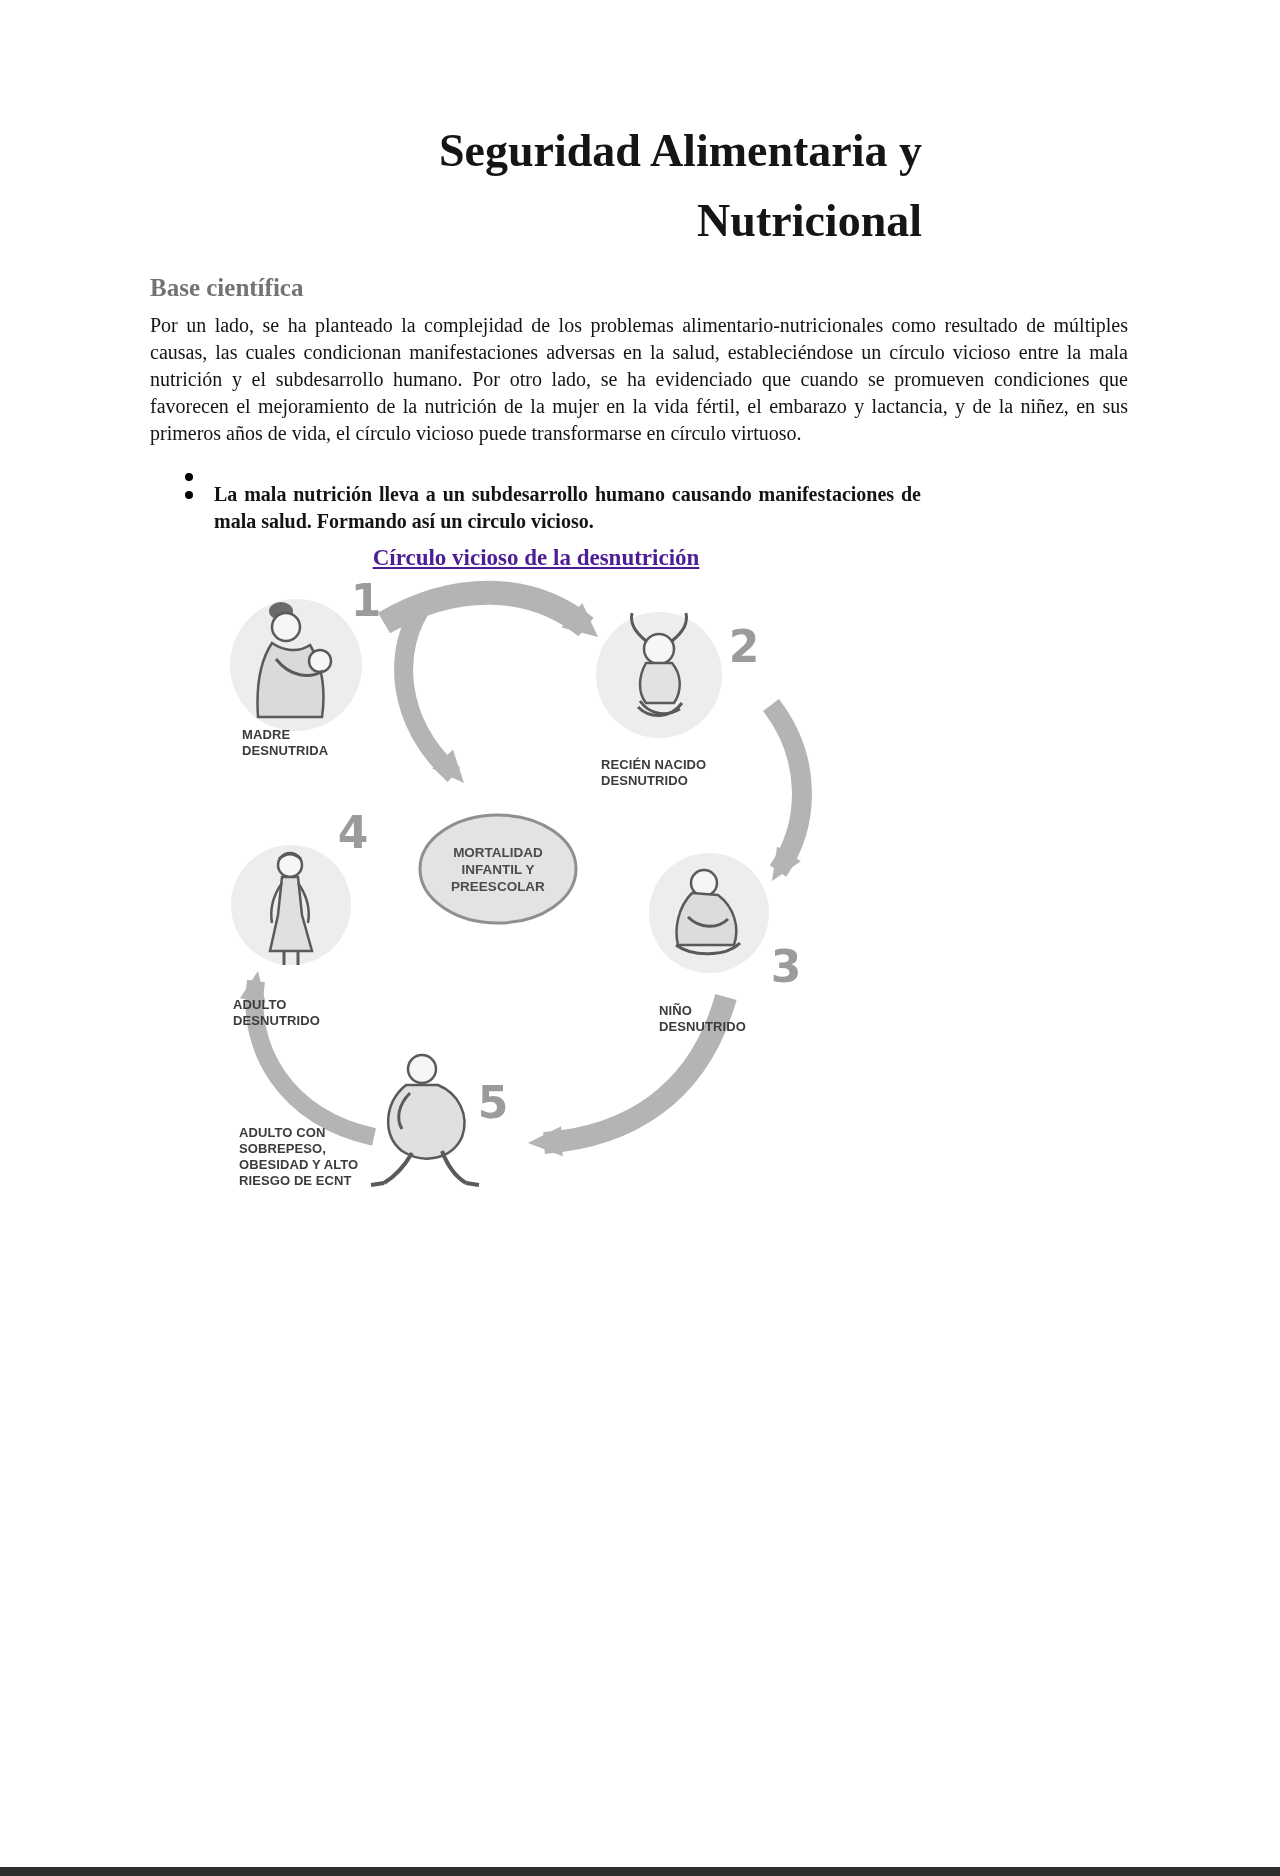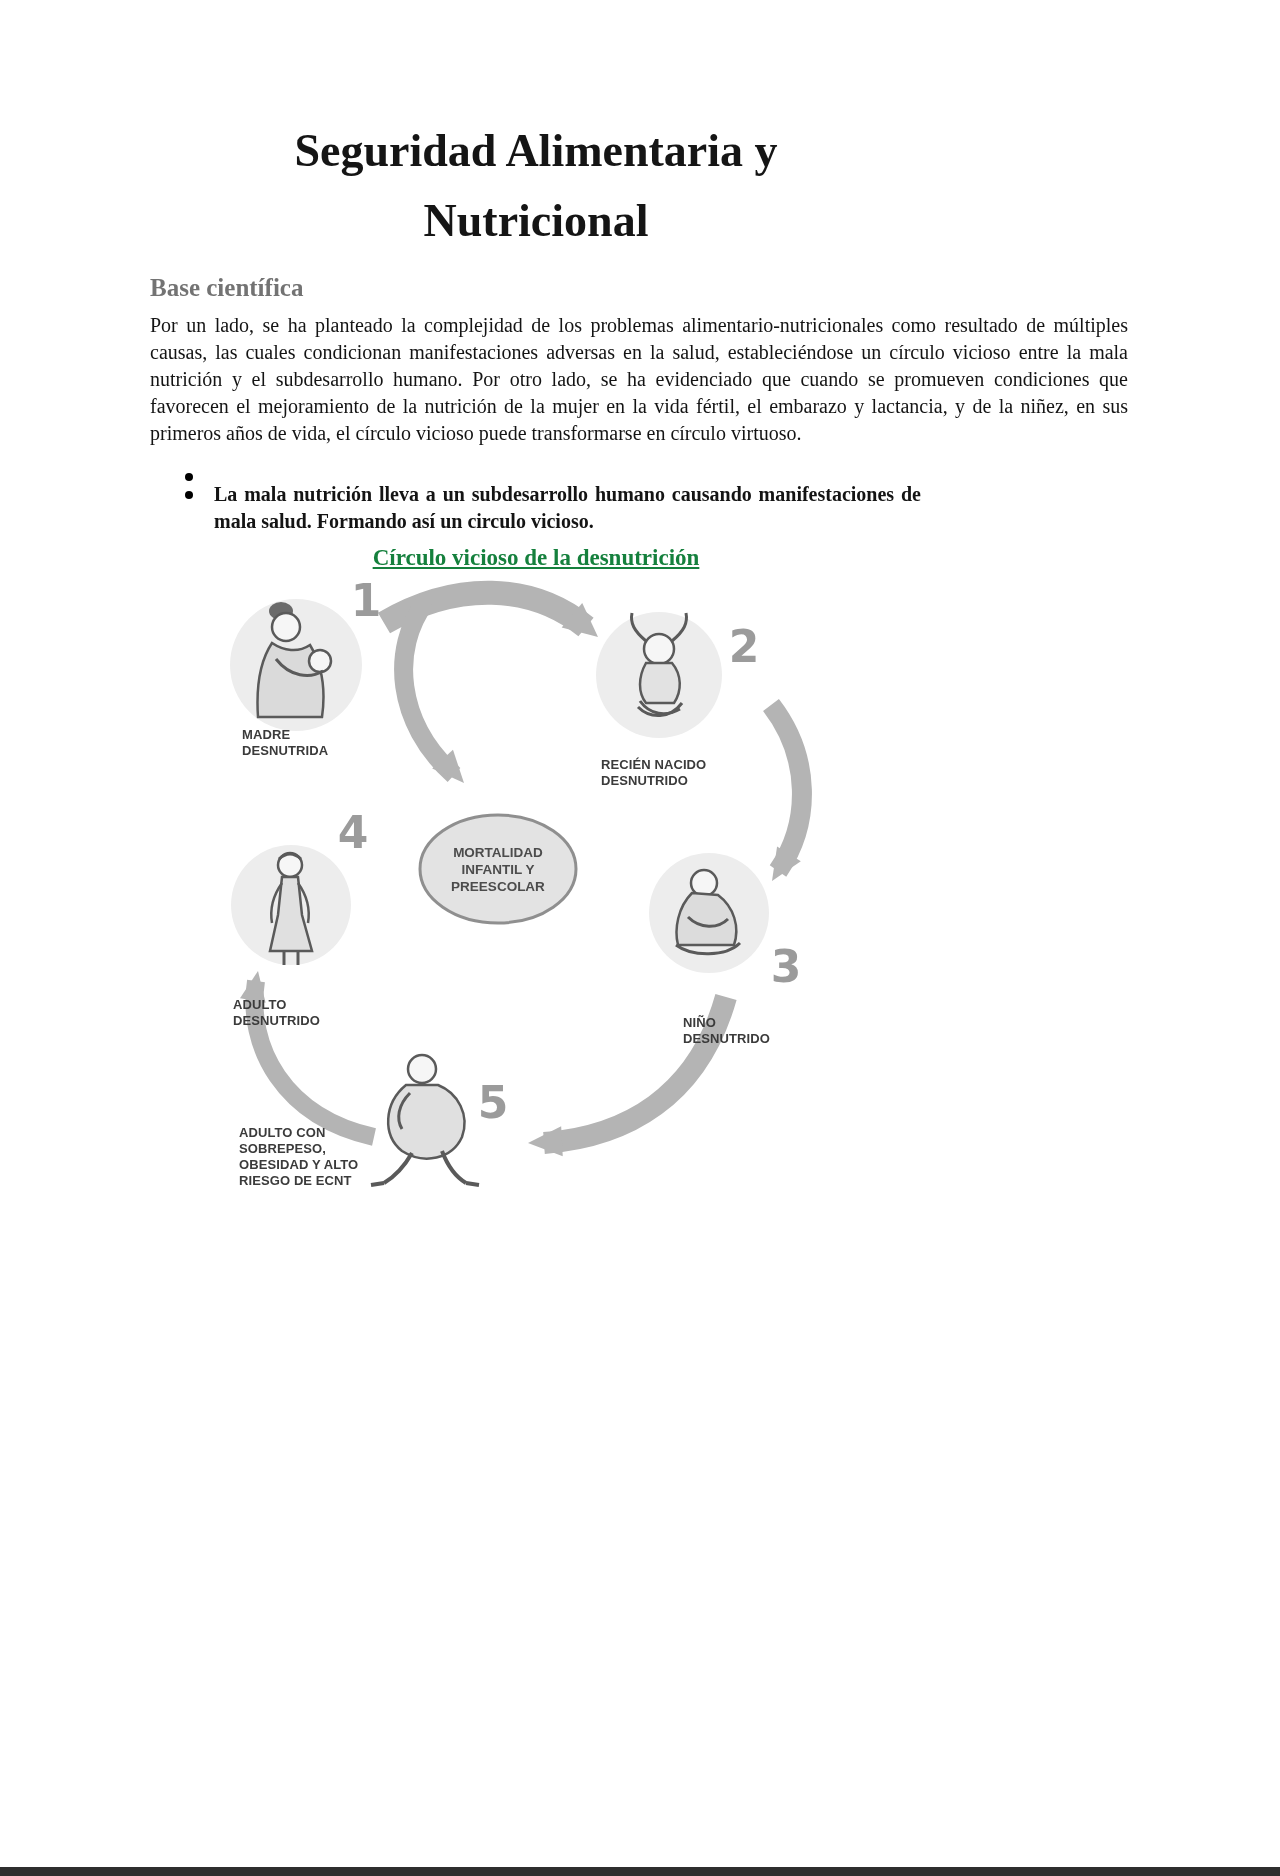--- a/index.html
+++ b/index.html
@@ -19,21 +19,21 @@
 
   .doc-title {
     margin:0;
     width:772px;
     font-size:46px;
     font-weight:700;
     text-align:center;
     line-height:70px;
     color:#151515;
   }
-  .title-line { display:block; }
+  .title-line { display:block;text-align:right; }
 
   .section-heading {
     margin:18px 0 0 0;
     font-size:25px;
     font-weight:700;
     color:#737373;
   }
 
   .body-paragraph {
     margin:10px 0 16px 0;
@@ -64,21 +64,21 @@
     max-width:707px;
   }
 
   .diagram-title {
     margin:10px 0 0 0;
     width:772px;
     text-align:center;
     font-size:23px;
     font-weight:700;
     text-decoration:underline;
-    color:#15803d;
+    color:#4c1d95;
   }
 
   .diagram {
     position:relative;
     width:620px;
     height:662px;
     margin:6px 0 0 76px;
   }
   .diagram svg { position:absolute; left:0; top:0; }
 
@@ -236,21 +236,21 @@
     </svg>
 
     <div class="diagram-number" style="left:140px; top:2px;">1</div>
     <div class="diagram-number" style="left:518px; top:48px;">2</div>
     <div class="diagram-number" style="left:560px; top:368px;">3</div>
     <div class="diagram-number" style="left:127px; top:234px;">4</div>
     <div class="diagram-number" style="left:267px; top:504px;">5</div>
 
     <div class="node-label" style="left:66px;  top:150px; width:100px;">MADRE DESNUTRIDA</div>
     <div class="node-label" style="left:440px; top:180px; width:130px;">RECIÉN NACIDO DESNUTRIDO</div>
-    <div class="node-label" style="left:512px; top:426px; width:110px;margin-top:12px;">NIÑO DESNUTRIDO</div>
+    <div class="node-label" style="left:488px; top:426px; width:110px;">NIÑO DESNUTRIDO</div>
     <div class="node-label" style="left:62px;  top:420px; width:110px;">ADULTO DESNUTRIDO</div>
     <div class="node-label" style="left:74px;  top:548px; width:122px;">ADULTO CON SOBREPESO, OBESIDAD Y ALTO RIESGO DE ECNT</div>
 
     <div class="center-label">MORTALIDAD INFANTIL Y PREESCOLAR</div>
   </div>
 
 
   <div class="page-bottom-edge"></div>
 </div>
 

